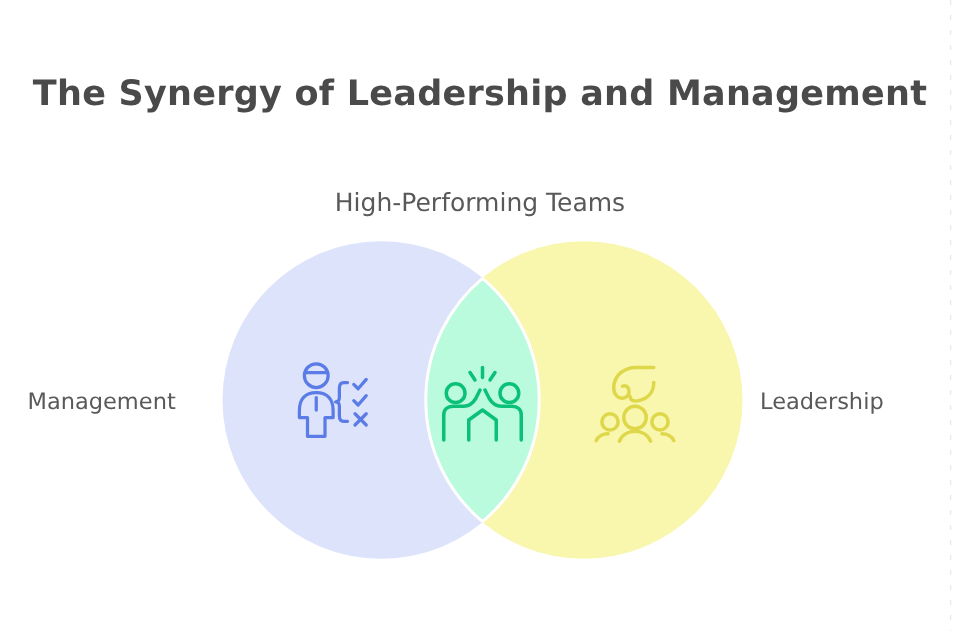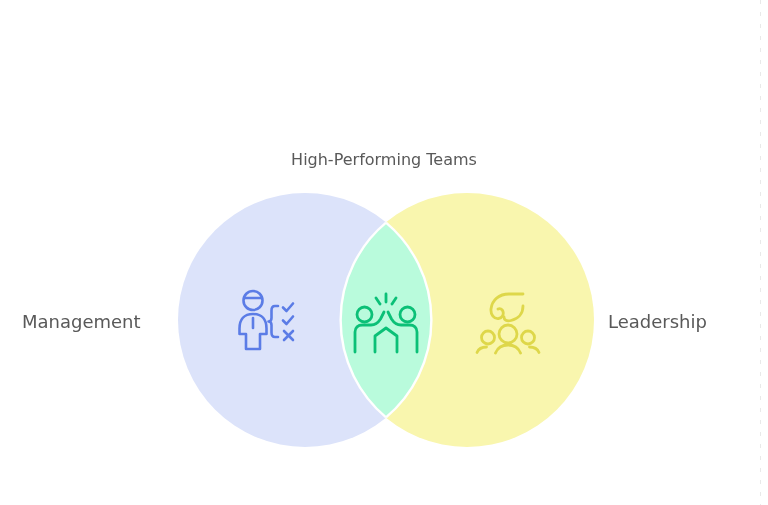--- a/index.html
+++ b/index.html
@@ -42,21 +42,21 @@
     color: #4a4a4a;
     letter-spacing: 0.2px;
   }
   .center-label {
     position: absolute;
     left: 0;
     top: 150px;
     width: 768px;
     text-align: center;
     font-family: "DejaVu Sans", sans-serif;
-    font-size: 16px;
+    font-size: 20px;
     font-weight: normal;
     color: #595959;
   }
   .side-label {
     position: absolute;
     font-family: "DejaVu Sans", sans-serif;
     font-size: 18px;
     color: #595959;
     white-space: nowrap;
   }
@@ -91,20 +91,21 @@
   .icon-mid   { left: 353px; top: 292px; width: 66px; height: 62px; }
   .icon-right { left: 475px; top: 290px; width: 66px; height: 66px; }
 </style>
 </head>
 <body style="background: rgb(255, 255, 255);">
 
 <div id="canvas" style="background: rgb(255, 255, 255);">
 
   <div class="edge-guide"></div>
 
+  <div class="title" style="color: rgb(74, 74, 74);">The Synergy of Leadership and Management</div>
 
   <div class="center-label" style="color: rgb(89, 89, 89);">High-Performing Teams</div>
 
   <div class="side-label right" style="color: rgb(89, 89, 89);">Leadership</div>
 
   <div class="side-label left" style="color: rgb(89, 89, 89);">Management</div>
 
   <svg class="venn" viewBox="0 0 432 275">
     <defs>
       <clipPath id="clipLeft">

